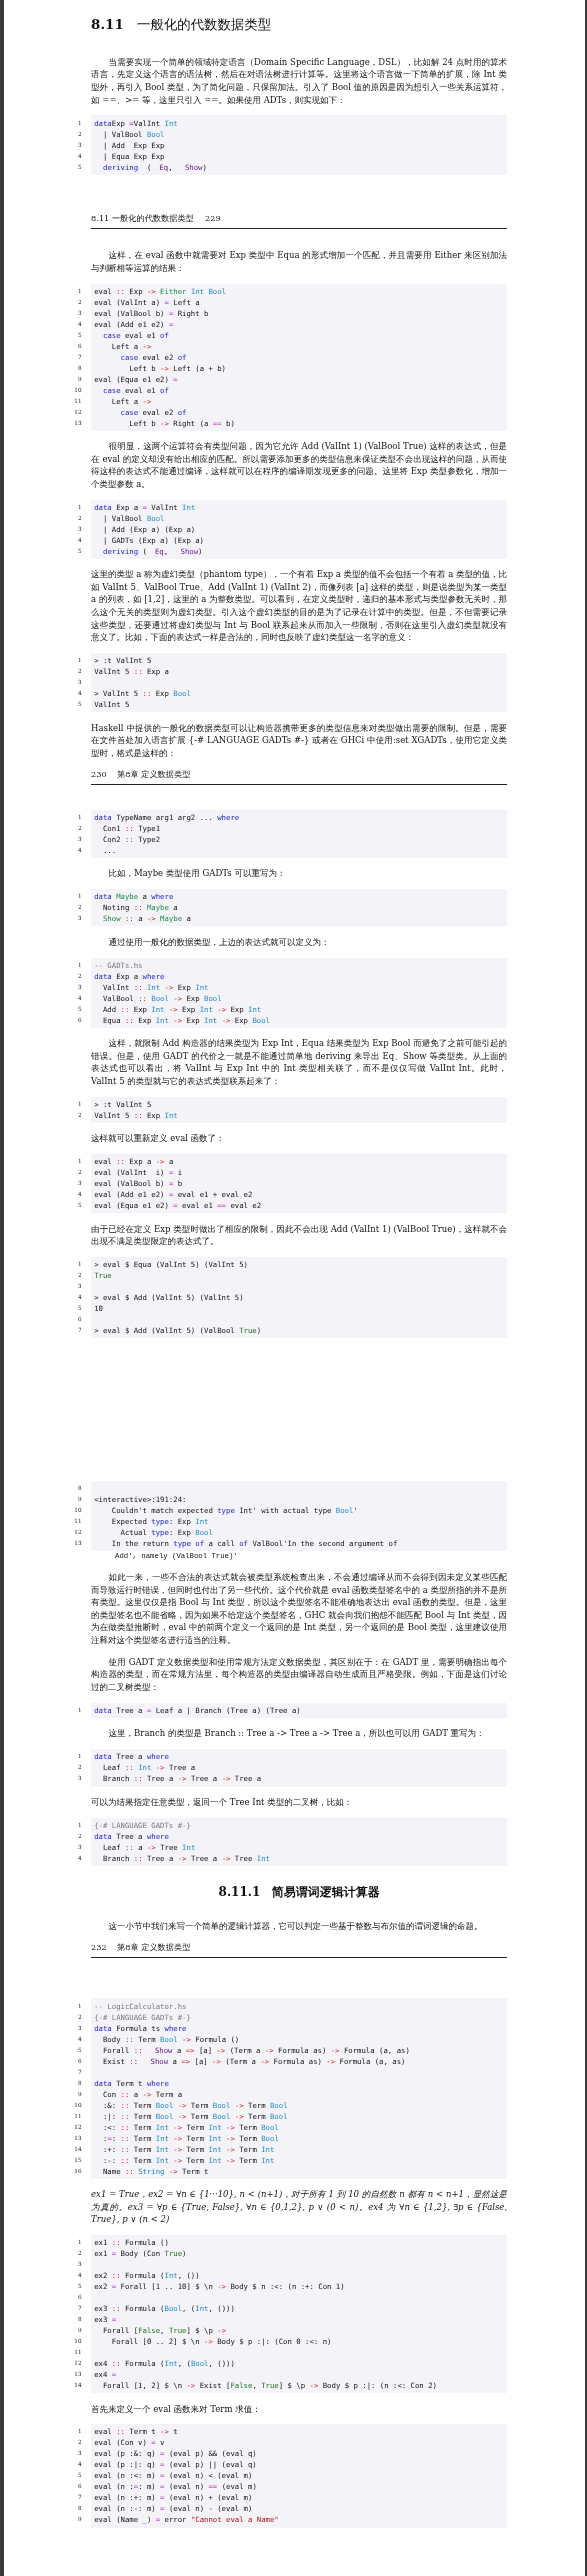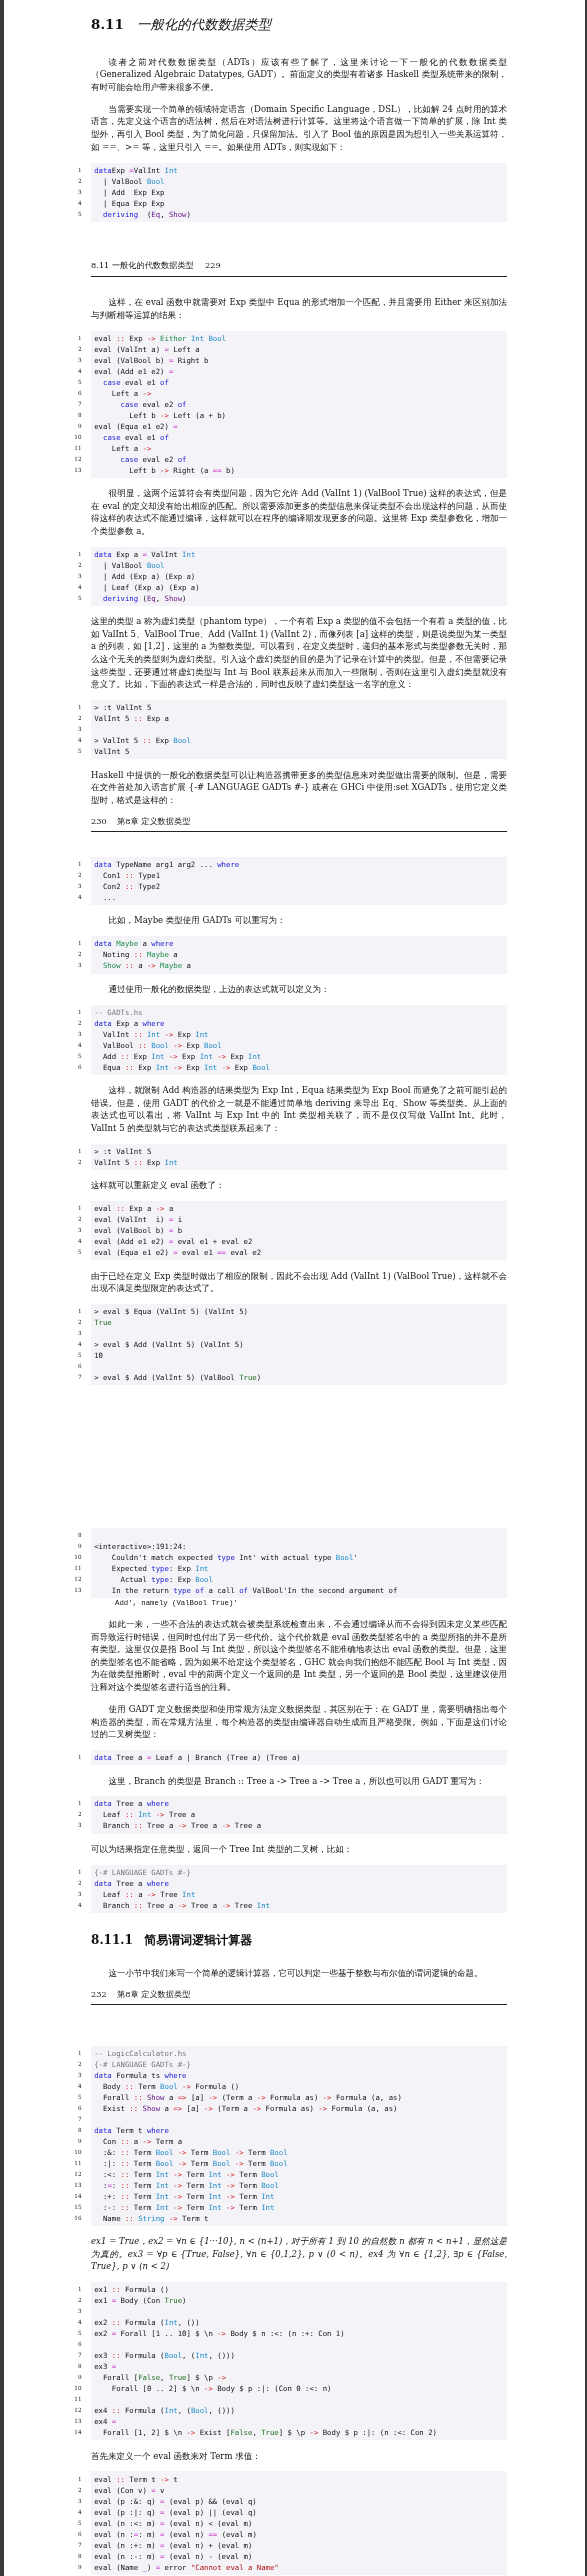--- a/index.html
+++ b/index.html
@@ -1,56 +1,55 @@
 <!DOCTYPE html>
 <html style="font-size:8.2px"><head>
 <meta charset="utf-8">
 <style>
   html,body{margin:0;padding:0;}
   body{width:587px;height:2712px;background:#3a3a3a;font-family:"DejaVu Serif","Liberation Serif",serif;color:#111;overflow:hidden;}
   #viewer{position:relative;width:581px;margin-left:4.1px;height:2712px;background:#fff;}
   .page{position:relative;padding-left:87px;width:416px;}
   .h1{font-size:13.4px;font-weight:bold;padding-top:15.5px;height:31px;margin:0;font-family:"DejaVu Serif",serif;}
   .h1 .num{margin-right:13.4px;}
-  .h1 .t{font-weight:normal;font-style:italic;}
-  .h2{font-size:12px;margin:0;padding-top:9.3px;height:26px;font-family:"DejaVu Serif",serif;}
+  .h1 .t{font-weight:normal;}
+  .h2{font-size:12px;margin:0;padding-top:9.3px;height:26px;font-family:"DejaVu Serif",serif;text-align:center;}
   .h2 .num{font-weight:bold;margin-right:11.3px;}
   p.para{font-size:8.5px;line-height:12.6px;margin:9.3px 0;text-align:justify;}
   p.ind{text-indent:17.5px;}
   .it{font-style:italic;}
   .code{position:relative;background:#f3f3f8;margin:9.3px 0;padding:2.1px 0 2.1px 0;}
   .cl{position:relative;height:11px;line-height:11px;font-family:"DejaVu Sans Mono","Liberation Mono",monospace;font-size:7.3px;white-space:pre;padding-left:3.1px;color:#111;}
   .ln{position:absolute;left:-25px;width:15.5px;text-align:right;font-family:"DejaVu Serif",serif;font-size:5.7px;color:#222;}
   .kw{color:#1a1ad0;}
   .ty{color:#1f8ac8;}
   .op{color:#d01818;}
   .eq{color:#c000c0;}
   .con{color:#1a8a4a;}
   .cm{color:#777;text-align:center;}
   .str{color:#b01010;}
   .tr{color:#207020;}
-  .cls{color:#6a1a8a;}
+  .cls{color:#6a1a8a;margin-left:8px;}
   .overflow{position:relative;height:11px;line-height:11px;font-family:"DejaVu Sans Mono",monospace;font-size:7.3px;white-space:pre;padding-left:24px;}
   .runhead{position:relative;height:15.5px;border-bottom:0.8px solid #222;font-size:8.2px;margin-top:0;}
   .runhead.right{}
   .runhead span{display:inline-block;}
   .runhead .pg{margin-left:11.3px;}
   .runhead .chap{margin-left:10.3px;}
 </style>
 </head>
 <body>
 
 <div id="viewer">
   <div class="page">
 
     <h1 class="h1">
       <span class="num">8.11</span><span class="t">一般化的代数数据类型</span>
     </h1>
 
-    <p class="para ind">读者之前对代数数据类型（ADTs）应该有些了解了，这里来讨论一下一般化的代数数据类型（Generalized Algebraic Datatypes, GADT）。前面定义的类型有着诸多 Haskell 类型系统带来的限制，有时可能会给用户带来很多不便。</p>
     <p class="para ind">当需要实现一个简单的领域特定语言（Domain Specific Language，DSL），比如解 24 点时用的算术语言，先定义这个语言的语法树，然后在对语法树进行计算等。这里将这个语言做一下简单的扩展，除 Int 类型外，再引入 Bool 类型，为了简化问题，只保留加法。引入了 Bool 值的原因是因为想引入一些关系运算符，如 ==、&gt;= 等，这里只引入 ==。如果使用 ADTs，则实现如下：</p>
     <div class="code">
         <div class="cl"><span class="ln">1</span><span class="kw">data</span><span>Exp </span><span class="eq">=</span><span>ValInt </span><span class="ty">Int</span></div>
         <div class="cl"><span class="ln">2</span><span>  | ValBool </span><span class="ty">Bool</span></div>
         <div class="cl"><span class="ln">3</span><span>  | Add  Exp Exp</span></div>
         <div class="cl"><span class="ln">4</span><span>  | Equa Exp Exp</span></div>
         <div class="cl"><span class="ln">5</span><span>  </span><span class="kw">deriving</span><span>  (</span><span class="cls">Eq</span><span>, </span><span class="cls">Show</span><span>)</span></div>
       </div>
 
     <div style="height:29px"></div>
@@ -71,21 +70,21 @@
         <div class="cl"><span class="ln">10</span><span>  </span><span class="kw">case</span><span> eval e1 </span><span class="kw">of</span></div>
         <div class="cl"><span class="ln">11</span><span>    Left a </span><span class="op">-&gt;</span></div>
         <div class="cl"><span class="ln">12</span><span>      </span><span class="kw">case</span><span> eval e2 </span><span class="kw">of</span></div>
         <div class="cl"><span class="ln">13</span><span>        Left b </span><span class="op">-&gt;</span><span> Right (a </span><span class="eq">==</span><span> b)</span></div>
       </div>
     <p class="para ind">很明显，这两个运算符会有类型问题，因为它允许 Add (ValInt 1) (ValBool True) 这样的表达式，但是在 eval 的定义却没有给出相应的匹配。所以需要添加更多的类型信息来保证类型不会出现这样的问题，从而使得这样的表达式不能通过编译，这样就可以在程序的编译期发现更多的问题。这里将 Exp 类型参数化，增加一个类型参数 a。</p>
     <div class="code">
         <div class="cl"><span class="ln">1</span><span class="kw">data</span><span> Exp a </span><span class="eq">=</span><span> ValInt </span><span class="ty">Int</span></div>
         <div class="cl"><span class="ln">2</span><span>  | ValBool </span><span class="ty">Bool</span></div>
         <div class="cl"><span class="ln">3</span><span>  | Add (Exp a) (Exp a)</span></div>
-        <div class="cl"><span class="ln">4</span><span>  | Leaf (Exp a) (Exp a)</span></div>
+        <div class="cl"><span class="ln">4</span><span>  | GADTs (Exp a) (Exp a)</span></div>
         <div class="cl"><span class="ln">5</span><span>  </span><span class="kw">deriving</span><span> (</span><span class="cls">Eq</span><span>, </span><span class="cls">Show</span><span>)</span></div>
       </div>
     <p class="para">这里的类型 a 称为虚幻类型（phantom type），一个有着 Exp a 类型的值不会包括一个有着 a 类型的值，比如 ValInt 5、ValBool True、Add (ValInt 1) (ValInt 2)，而像列表 [a] 这样的类型，则是说类型为某一类型 a 的列表，如 [1,2]，这里的 a 为整数类型。可以看到，在定义类型时，递归的基本形式与类型参数无关时，那么这个无关的类型则为虚幻类型。引入这个虚幻类型的目的是为了记录在计算中的类型。但是，不但需要记录这些类型，还要通过将虚幻类型与 Int 与 Bool 联系起来从而加入一些限制，否则在这里引入虚幻类型就没有意义了。比如，下面的表达式一样是合法的，同时也反映了虚幻类型这一名字的意义：</p>
     <div class="code">
         <div class="cl"><span class="ln">1</span><span>&gt; :t ValInt 5</span></div>
         <div class="cl"><span class="ln">2</span><span>ValInt 5 </span><span class="op">::</span><span> Exp a</span></div>
         <div class="cl"><span class="ln">3</span><span></span></div>
         <div class="cl"><span class="ln">4</span><span>&gt; ValInt 5 </span><span class="op">::</span><span> Exp </span><span class="ty">Bool</span></div>
         <div class="cl"><span class="ln">5</span><span>ValInt 5</span></div>
       </div>

